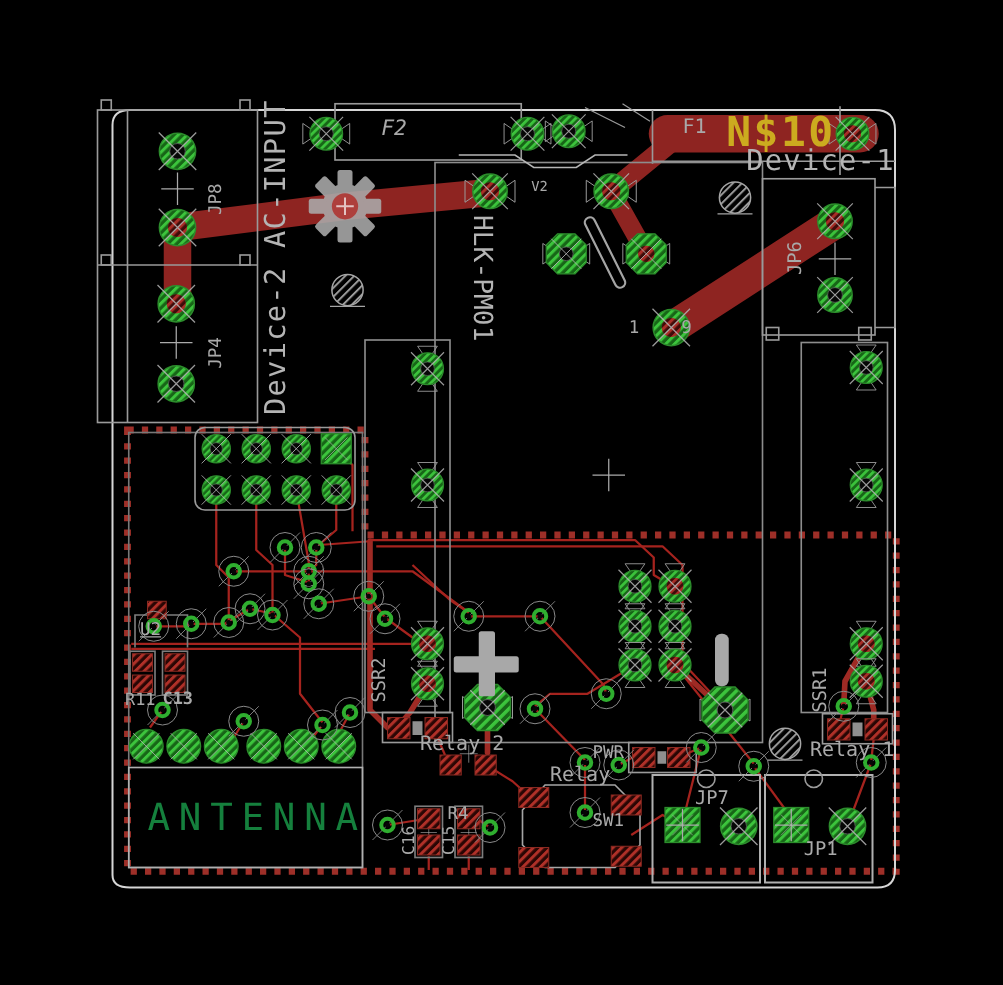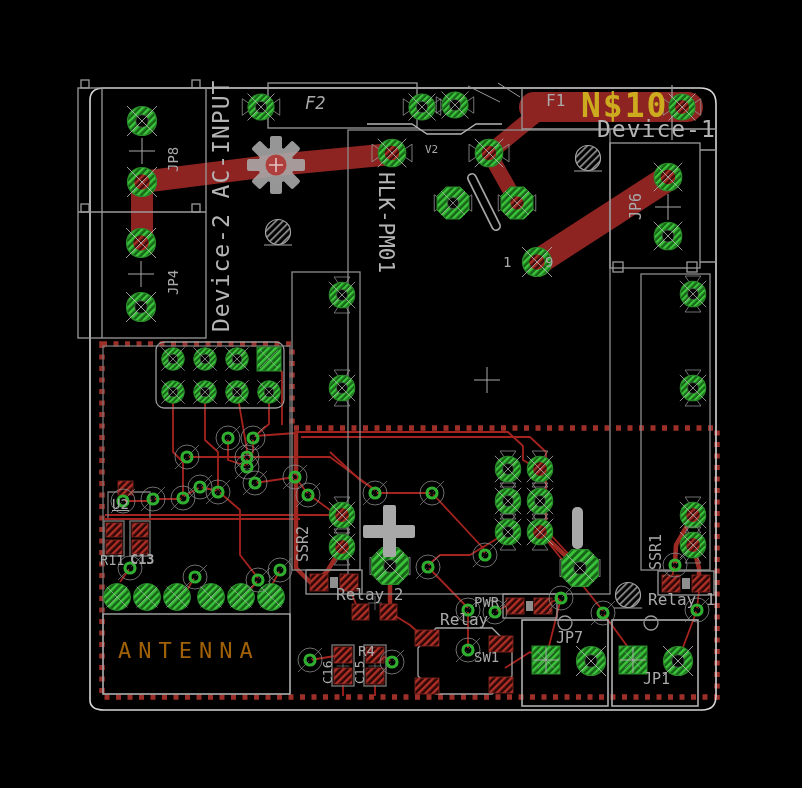--- a/index.html
+++ b/index.html
@@ -8,21 +8,21 @@
   #pcb-svg{position:absolute;left:0;top:0;}
   .lbl{position:absolute;color:#a9a9a9;white-space:pre;line-height:1;transform-origin:0 0;
        font-family:"DejaVu Sans Mono","Liberation Mono",monospace;}
   .rot-ccw{transform:rotate(-90deg);}
   .rot-cw{transform:rotate(90deg);}
   .yellow{color:#ccab1f;font-weight:bold;letter-spacing:2px;}
   .big{font-size:23px;letter-spacing:1px;color:#b4b4b4;}
   .med{font-size:16px;}
   .sm{font-size:14px;}
   .xs{font-size:16px;}
-  .ant{font-size:22px;letter-spacing:7px;color:#a16207;}
+  .ant{font-size:30px;letter-spacing:7px;color:#15803d;}
 </style>
 </head>
 <body>
 
 <div id="stage">
 
 <svg id="pcb-svg" width="802" height="788" viewBox="0 0 802 788">
 <defs>
   <pattern id="pat-g" width="5" height="5" patternTransform="rotate(45)" patternUnits="userSpaceOnUse">
     <rect width="5" height="5" fill="#176617"></rect>

